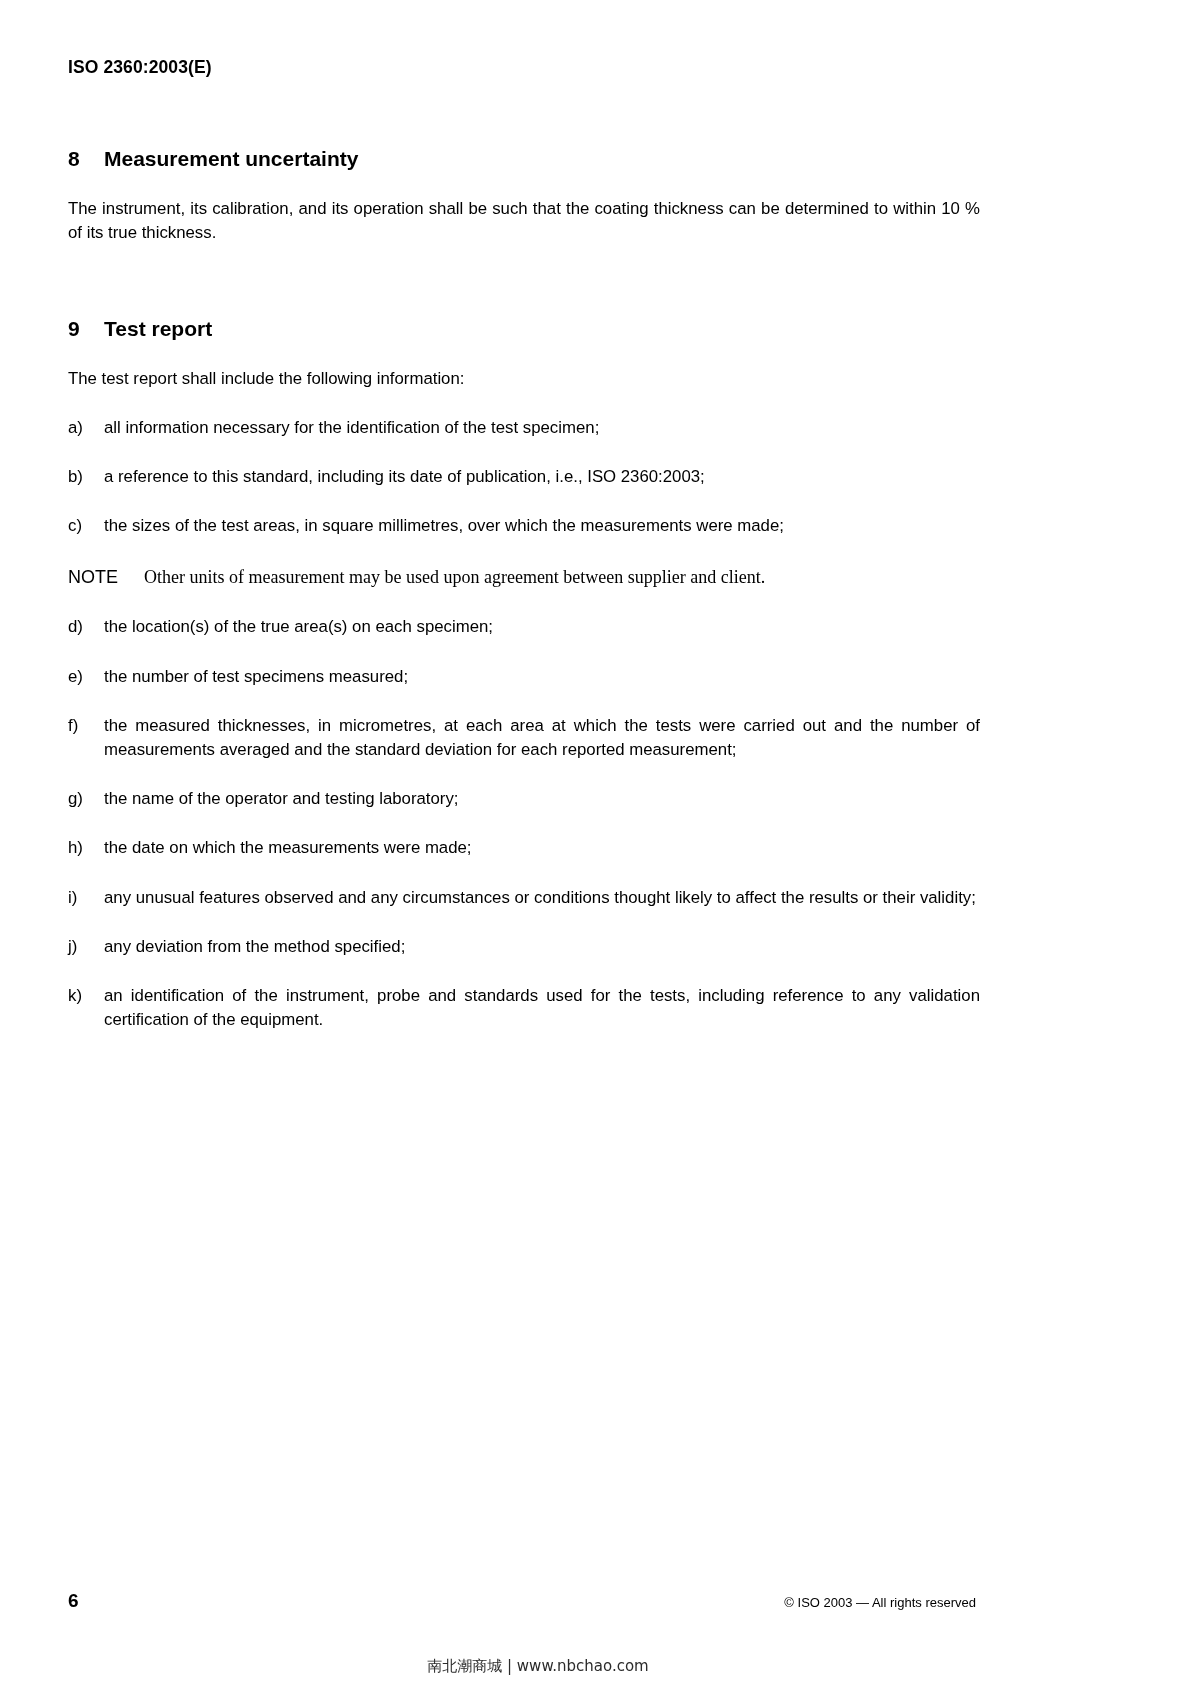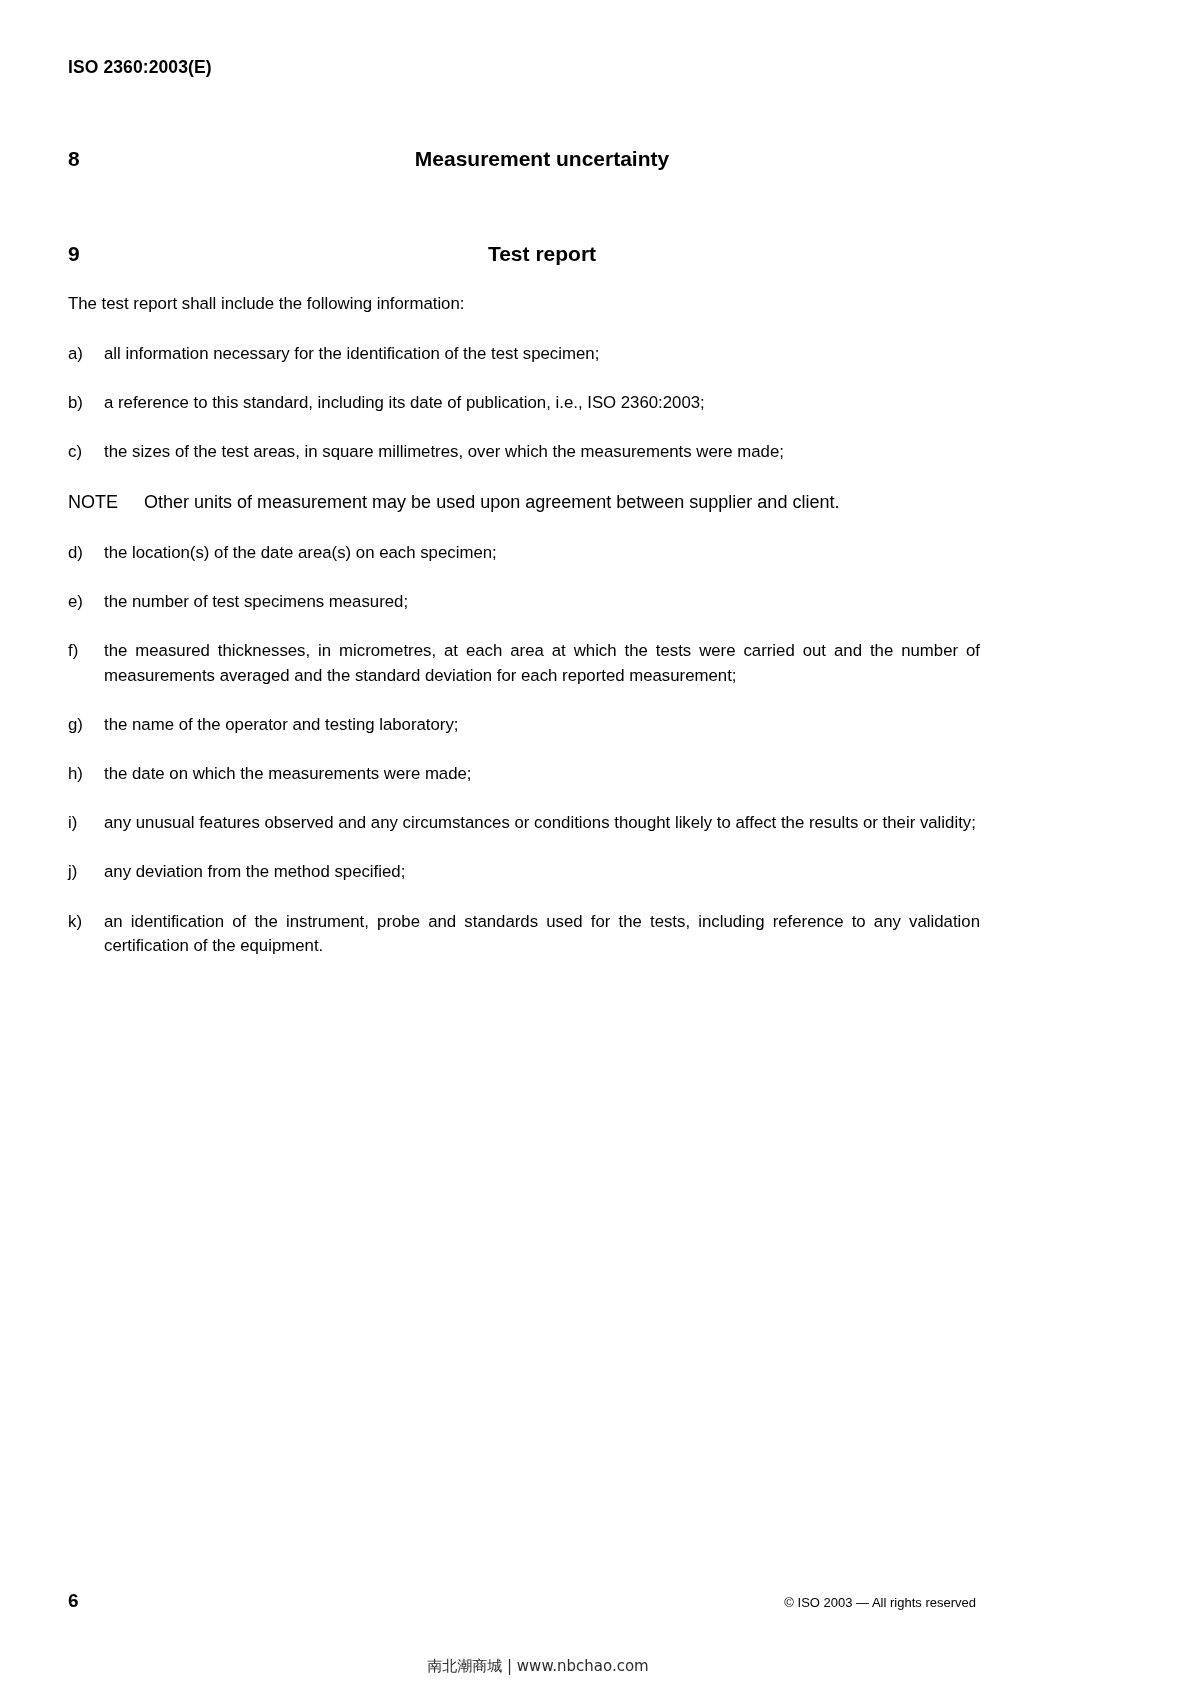--- a/index.html
+++ b/index.html
@@ -41,21 +41,20 @@
     font-size: 21px;
     font-weight: bold;
     line-height: 1.2;
   }
   .clause-num {
     width: 36px;
     flex: 0 0 36px;
   }
   .clause-title {
     flex: 1 1 auto;
-    text-align: center;
   }
   #clause-8 { margin-top: 68px; }
   #clause-9 { margin-top: 70px; }
 
   
   .body-para {
     font-size: 16.8px;
     line-height: 1.44;
     text-align: justify;
     margin-top: 26px;
@@ -87,20 +86,21 @@
     font-size: 18px;
     line-height: 1.44;
     margin-top: 26px;
   }
   .note-label {
     width: 76px;
     flex: 0 0 76px;
   }
   .note-text {
     flex: 1 1 auto;
+    font-family: Liberation Serif, serif;
   }
 
   
   .footer {
     position: absolute;
     left: 68px;
     right: 68px;
     bottom: 86px;
     display: flex;
     align-items: baseline;
@@ -131,20 +131,21 @@
 <div class="page">
   <div class="content">
 
     <div class="doc-header">ISO 2360:2003(E)</div>
 
     <div class="clause" id="clause-8">
       <span class="clause-num">8</span>
       <span class="clause-title">Measurement uncertainty</span>
     </div>
 
+    <div class="body-para">The instrument, its calibration, and its operation shall be such that the coating thickness can be determined to within 10 % of its true thickness.</div>
 
     <div class="clause" id="clause-9">
       <span class="clause-num">9</span>
       <span class="clause-title">Test report</span>
     </div>
 
     <div class="body-para nojustify">The test report shall include the following information:</div>
 
     <div class="list-item">
       <span class="item-label">a)</span>
@@ -161,21 +162,21 @@
       <span class="item-text">the sizes of the test areas, in square millimetres, over which the measurements were made;</span>
     </div>
 
     <div class="note">
       <span class="note-label">NOTE</span>
       <span class="note-text">Other units of measurement may be used upon agreement between supplier and client.</span>
     </div>
 
     <div class="list-item">
       <span class="item-label">d)</span>
-      <span class="item-text">the location(s) of the date area(s) on each specimen;</span>
+      <span class="item-text">the location(s) of the true area(s) on each specimen;</span>
     </div>
 
     <div class="list-item">
       <span class="item-label">e)</span>
       <span class="item-text">the number of test specimens measured;</span>
     </div>
 
     <div class="list-item">
       <span class="item-label">f)</span>
       <span class="item-text">the measured thicknesses, in micrometres, at each area at which the tests were carried out and the number of measurements averaged and the standard deviation for each reported measurement;</span>

